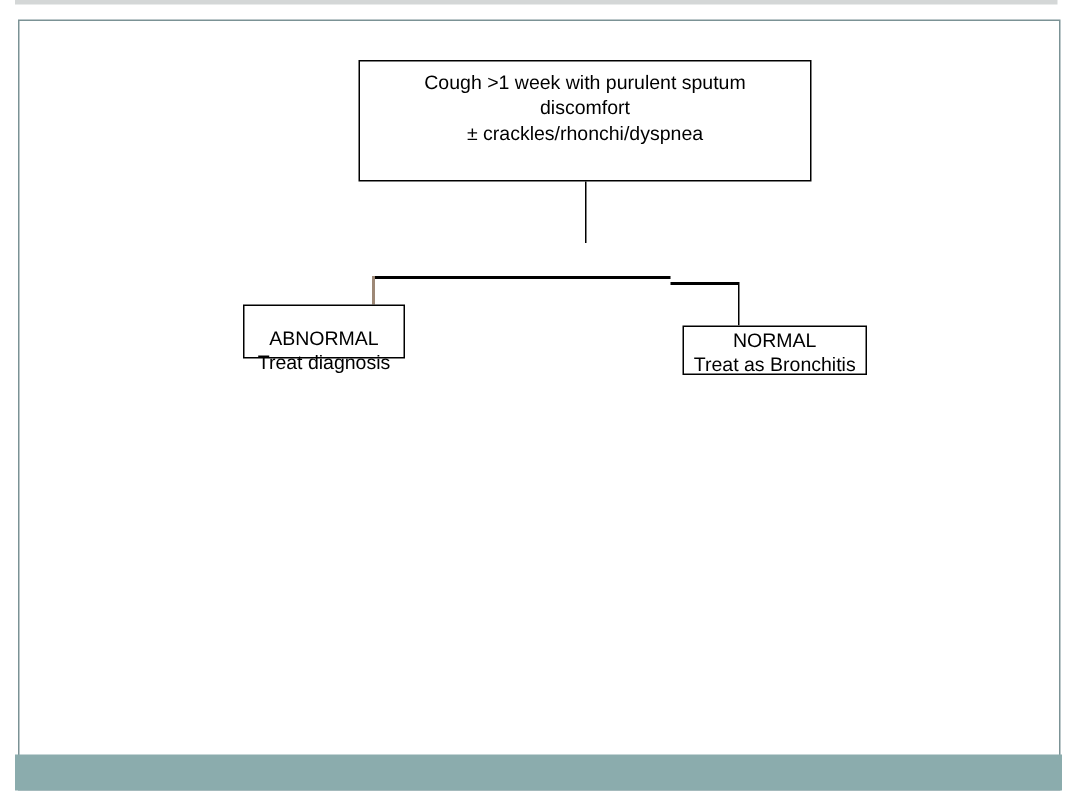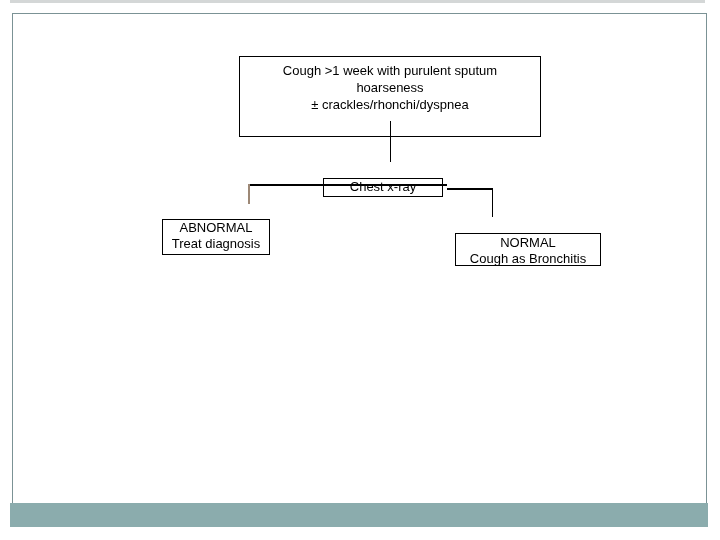--- a/index.html
+++ b/index.html
@@ -34,38 +34,37 @@
     background: #8bacad;
   }
   .fc-box {
     position: absolute;
     border: 1.5px solid #000000;
     box-sizing: border-box;
     background: #ffffff;
     text-align: center;
     font-size: 13px;
     color: #000000;
-    margin-top: 16px;
   }
   .box-symptoms {
     left: 239px; top: 40px; width: 302px; height: 81px;
     padding-top: 5px;
     line-height: 17px;
   }
   .box-xray {
     left: 323px; top: 162px; width: 120px; height: 19px;
     line-height: 16px;
   }
   .box-abnormal {
     left: 162px; top: 203px; width: 108px; height: 36px;
-    padding-top: 0;
+    padding-top: 14px;
     line-height: 16px;
   }
   .box-normal {
-    left: 455px; top: 217px; width: 146px; height: 33px;
+    left: 455px; top: 217px; width: 123px; height: 33px;
     padding-top: 1px;
     line-height: 15.5px;
   }
   .fc-line {
     position: absolute;
     background: #000000;
   }
   .line-v-top    { left: 389.5px; top: 121px; width: 1.5px; height: 41px; }
   .line-h-left   { left: 248px;   top: 184px; width: 199px; height: 1.5px; }
   .line-h-right  { left: 447px;   top: 188px; width: 45px;  height: 1.5px; }
@@ -77,40 +76,37 @@
 <body>
 
 <div class="canvas">
 
   <div class="top-strip"></div>
 
   <div class="frame"></div>
 
   <div class="fc-box box-symptoms">
     <div>Cough &gt;1 week with purulent sputum</div>
-    <div>hoarseness</div>
+    <div>discomfort</div>
     <div>± crackles/rhonchi/dyspnea</div>
   </div>
 
   <div class="fc-line line-v-top"></div>
 
-  <div class="fc-box box-xray">
-    <div>Chest x-ray</div>
-  </div>
 
   <div class="fc-line line-h-left"></div>
   <div class="fc-line line-h-right"></div>
   <div class="fc-line line-v-left"></div>
   <div class="fc-line line-v-right"></div>
 
   <div class="fc-box box-abnormal">
     <div>ABNORMAL</div>
     <div>Treat diagnosis</div>
   </div>
 
   <div class="fc-box box-normal">
     <div>NORMAL</div>
-    <div>Cough as Bronchitis</div>
+    <div>Treat as Bronchitis</div>
   </div>
 
   <div class="accent-bar"></div>
 
 </div>
 
 </body></html>

